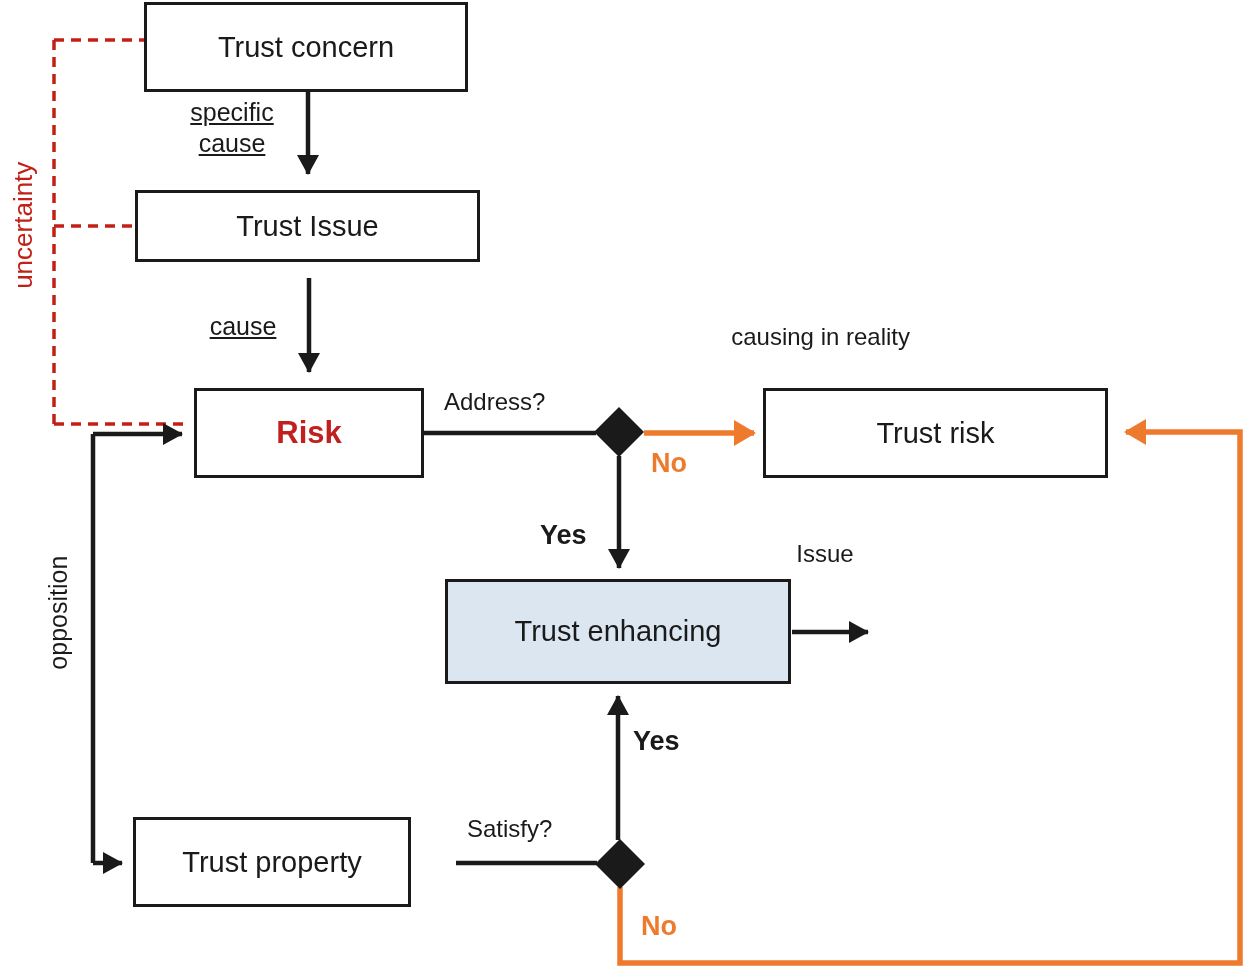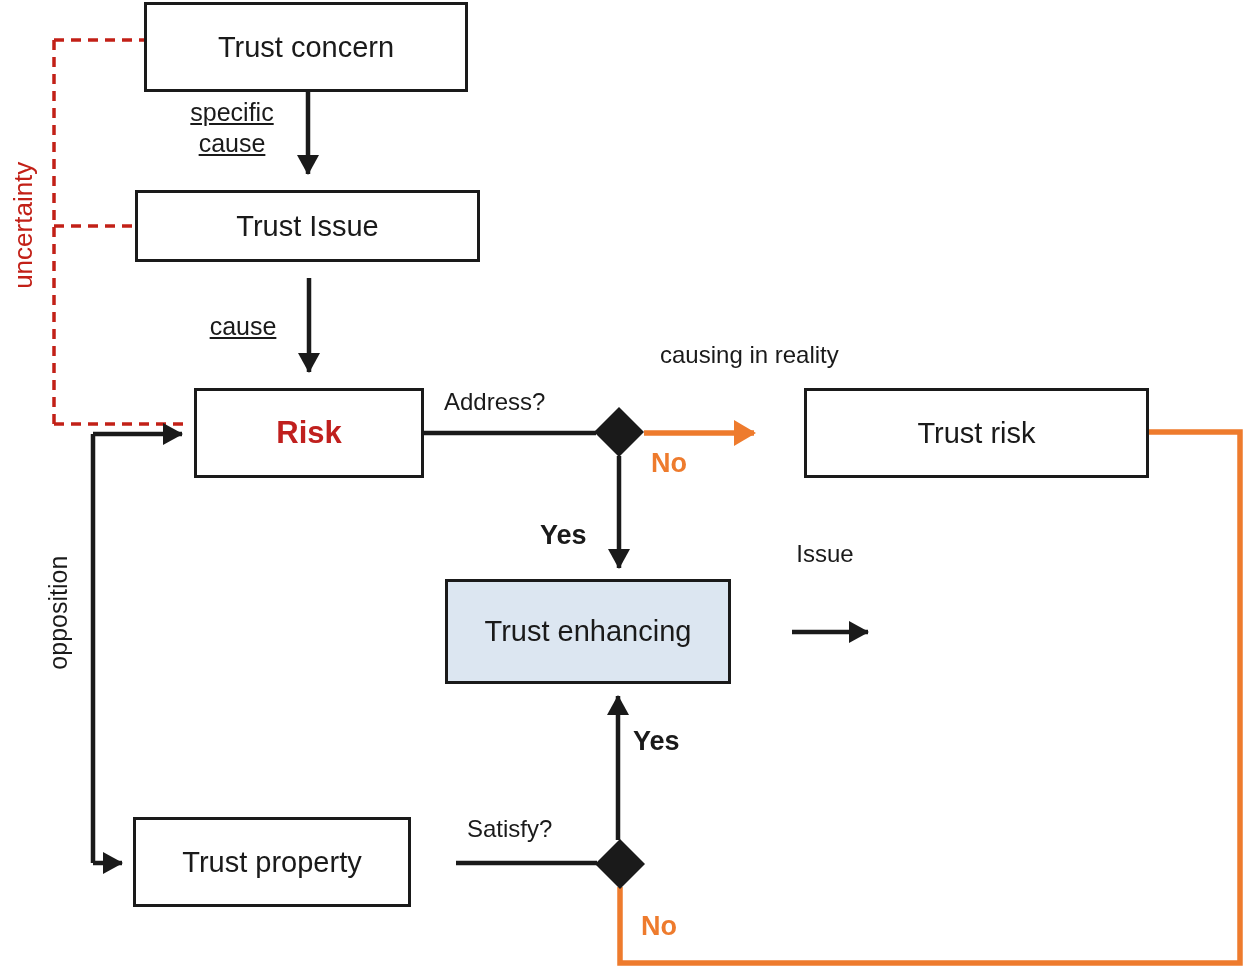--- a/index.html
+++ b/index.html
@@ -31,22 +31,22 @@
     justify-content: center;
     font-size: 29px;
     color: #1a1a1a;
     text-align: center;
   }
   .node.blue-fill { background: #DCE6F1; }
   .node-trust-concern  { left: 144px; top: 2px;   width: 324px; height: 90px; }
   .node-trust-issue    { left: 135px; top: 190px; width: 345px; height: 72px; }
   .node-risk           { left: 194px; top: 388px; width: 230px; height: 90px;
                          font-weight: bold; font-size: 31px; color: #C0201E; }
-  .node-trust-risk     { left: 763px; top: 388px; width: 345px; height: 90px; margin-left: 41px; }
-  .node-trust-enhancing{ left: 445px; top: 579px; width: 286px; height: 105px; }
+  .node-trust-risk     { left: 763px; top: 388px; width: 345px; height: 90px; }
+  .node-trust-enhancing{ left: 445px; top: 579px; width: 346px; height: 105px; }
   .node-trust          { left: 877px; top: 578px; width: 345px; height: 105px;
                          font-weight: bold; font-size: 31px; color: #1F497D; }
   .node-trust-property { left: 133px; top: 817px; width: 278px; height: 90px; }
 
   .lbl {
     position: absolute;
     font-size: 24px;
     color: #1a1a1a;
     line-height: 1.25;
     white-space: nowrap;
@@ -56,21 +56,21 @@
   .lbl.orange { color: #EE7B2D; }
   .lbl.red { color: #C22017; }
   .lbl.vertical {
     transform: rotate(-90deg);
     transform-origin: center center;
     text-align: center;
   }
   .lbl-specific-cause { left: 152px; top: 97px;  width: 160px; font-size: 25px; }
   .lbl-cause          { left: 163px; top: 311px; width: 160px; font-size: 25px; }
   .lbl-address        { left: 444px; top: 387px; }
-  .lbl-causing        { left: 660px; top: 340px; width: 250px; text-align: left; }
+  .lbl-causing        { left: 660px; top: 322px; width: 250px; text-align: right; }
   .lbl-no-top         { left: 651px; top: 447px; }
   .lbl-yes-top        { left: 540px; top: 519px; }
   .lbl-build          { left: 780px; top: 539px; width: 90px; text-align: center; }
   .lbl-yes-bottom     { left: 633px; top: 725px; }
   .lbl-satisfy        { left: 467px; top: 814px; }
   .lbl-no-bottom      { left: 641px; top: 910px; }
   .lbl-uncertainty    { left: -57px; top: 209px; width: 160px; font-size: 26px; }
   .lbl-opposition     { left: -16px; top: 597px; width: 150px; font-size: 25px; }
 </style>
 </head>

